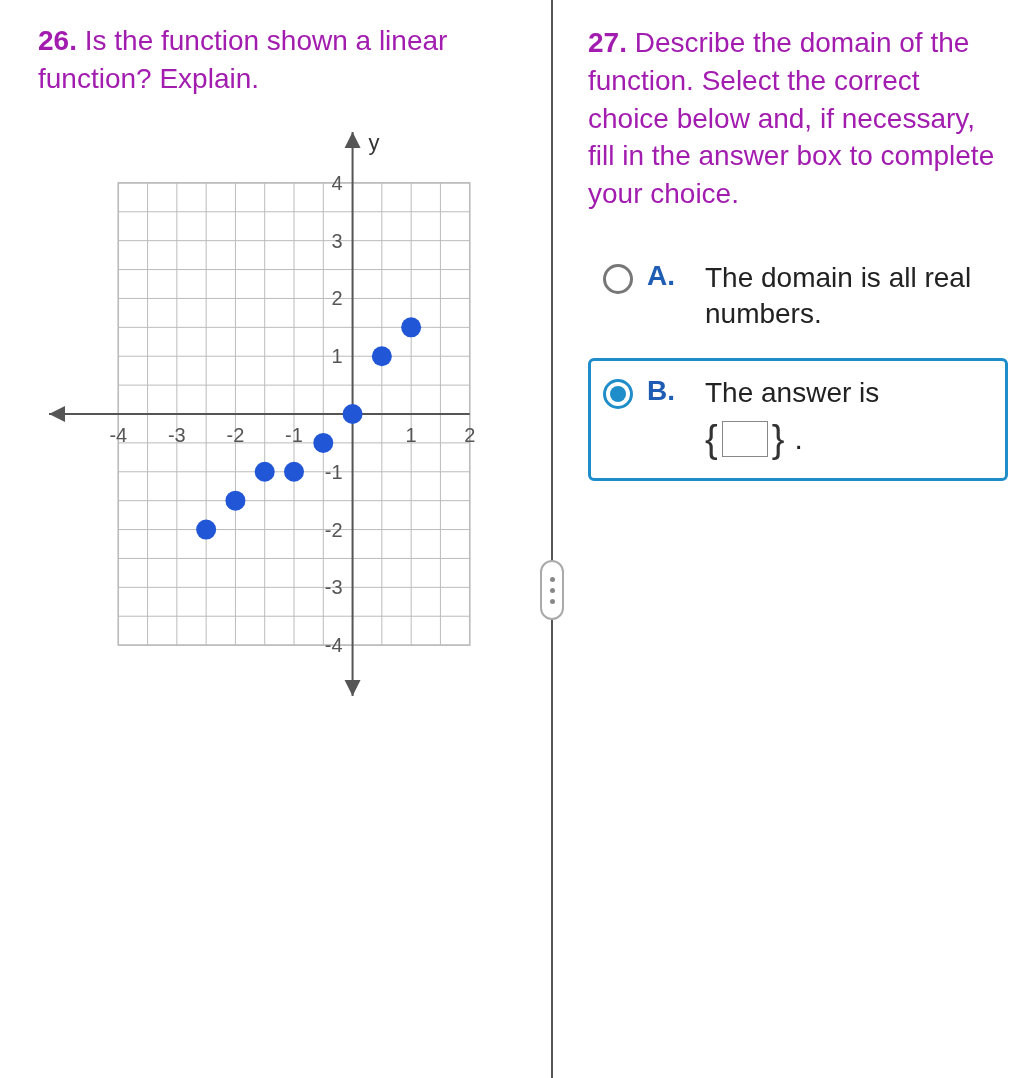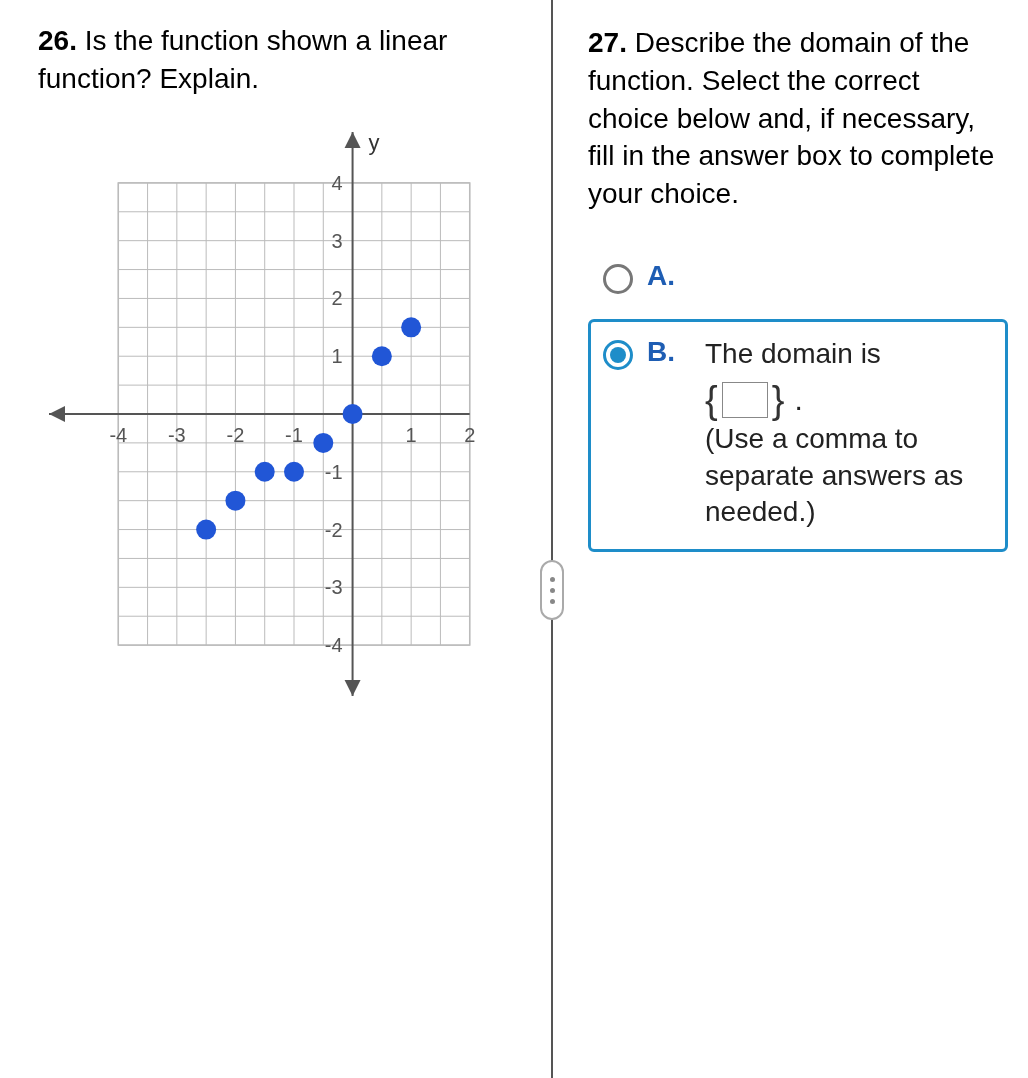--- a/index.html
+++ b/index.html
@@ -31,21 +31,21 @@
     left: 551px;
     top: 0;
     bottom: 0;
     width: 2px;
     background: #555;
   }
   .q-text {
     font-size: 28px;
     line-height: 1.35;
     margin-bottom: 26px;
-    color: #000000;
+    color: #a21caf;
   }
   .q-text b { font-weight: 700; }
   .graph-wrap {
     margin-top: 10px;
     display: flex;
     justify-content: center;
   }
   svg.graph { display: block; }
   .axis text { font-size: 20px; fill: #555; font-family: Arial; }
   .grid line { stroke: #bbb; stroke-width: 1; }
@@ -219,32 +219,32 @@
   <div class="right-col">
     <div class="q-text">
       <b>27.</b> <span>Describe the domain of the function. Select the correct choice below and, if necessary, fill in the answer box to complete your choice.</span>
     </div>
 
     <div class="choices">
 
       <div class="choice">
         <div class="radio"></div>
         <div class="choice-letter">A.</div>
+        <div class="choice-body">The domain is all real numbers.</div>
       </div>
 
       <div class="choice selected">
         <div class="radio on"></div>
         <div class="choice-letter">B.</div>
         <div class="choice-body">
-          <div>The domain is</div>
+          <div>The answer is</div>
           <div class="brace-line">
             <span class="brace">{</span>
             <span class="answer-box"></span>
             <span class="brace">}</span>
             <span class="period">.</span>
           </div>
-          <div>(Use a comma to separate answers as needed.)</div>
         </div>
       </div>
 
     </div>
   </div>
 </div>
 
 </body></html>

